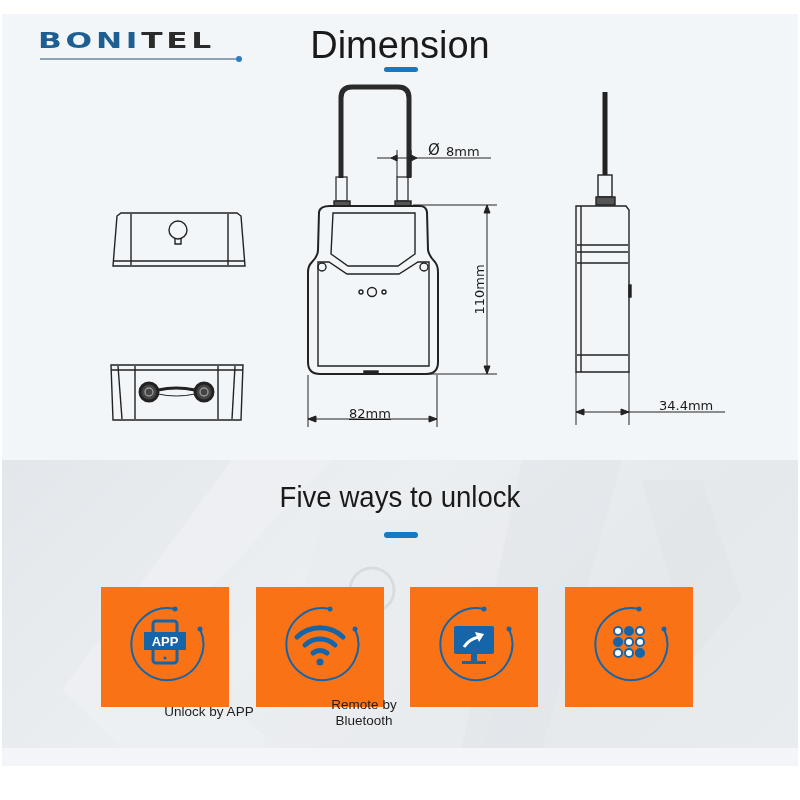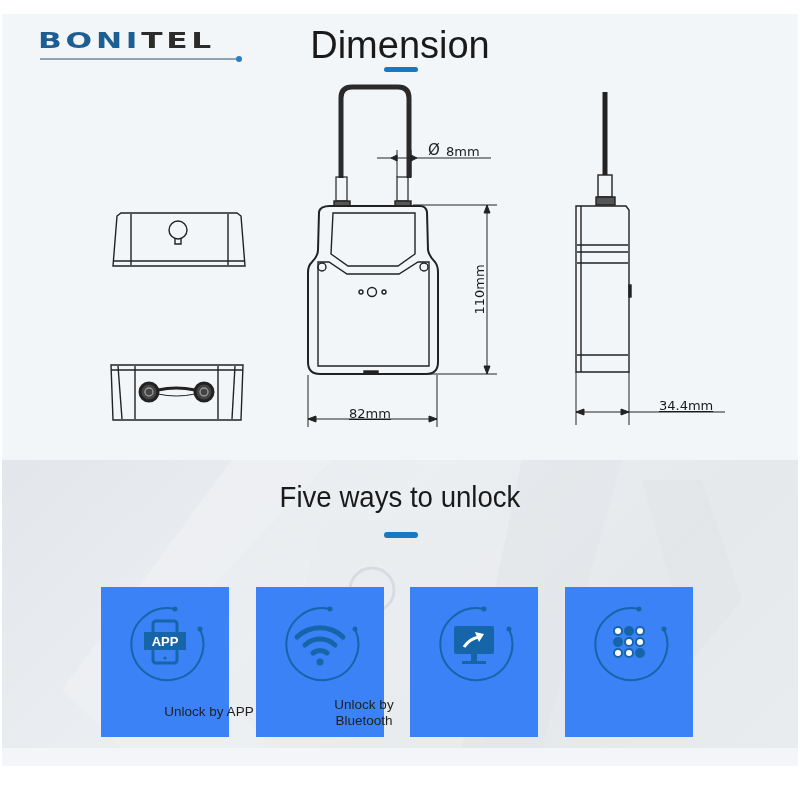--- a/index.html
+++ b/index.html
@@ -15,21 +15,21 @@
   .title-dim { top:24px; font-size:38px; }
   .title-five { top:480px; font-size:30px; transform:scaleX(0.92); }
   .accent { position:absolute; height:5px; border-radius:3px; background:#1579c4; }
   .accent-1 { left:384px; top:67px; width:34px; }
   .accent-2 { left:384px; top:532px; width:34px; height:6px; }
   .drawing { position:absolute; left:0; top:0; }
   .dim-label { position:absolute; font-size:13px; color:#1a1a1a; font-family:"DejaVu Sans", sans-serif; }
   .panel-bottom { position:absolute; left:2px; top:460px; width:796px; height:288px; background:linear-gradient(135deg,#e3e6ea 0%,#eceff2 40%,#e6e9ec 70%,#e9ecef 100%); overflow:hidden; }
   .bg-shape { position:absolute; }
   .panel-strip { position:absolute; left:2px; top:748px; width:796px; height:18px; background:#f3f5f8; }
-  .card { position:absolute; top:587px; width:128px; height:150px; background:#3b82f6; }
+  .card { position:absolute; top:587px; width:128px; height:120px; background:#f97316; }
   .card svg { position:absolute; left:19px; top:12px; }
   .card-label { position:absolute; left:0; top:110px; width:128px; text-align:center; font-size:13.5px; line-height:16px; color:#1e1e1e;padding-left:44px; }
 </style>
 </head>
 <body>
 
 <div class="panel-top"></div>
 
 <div class="logo">
   <div class="logo-text"><span class="logo-blue">BONI</span><span class="logo-dark">TEL</span></div>
@@ -117,21 +117,21 @@
     <line x1="576" y1="412" x2="725" y2="412"></line>
     <path d="M576 412 L584 409 L584 415 Z" fill="#222"></path>
     <path d="M629 412 L621 409 L621 415 Z" fill="#222"></path>
   </g>
 </svg>
 
 <div class="dim-label" style="left:428px;top:141px;font-size:15px;">Ø</div>
 <div class="dim-label" style="left:446px;top:144px;">8mm</div>
 <div class="dim-label" style="left:454px;top:282px;transform:rotate(-90deg);">110mm</div>
 <div class="dim-label" style="left:349px;top:406px;text-decoration:underline;">82mm</div>
-<div class="dim-label" style="left:659px;top:398px;text-decoration:underline;">34.4mm</div>
+<div class="dim-label" style="left:659px;top:398px;">34.4mm</div>
 
 <div class="panel-bottom">
   <svg class="bg-shape" width="796" height="288">
     <path d="M230 0 L330 0 L150 190 L280 288 L120 288 L60 230 Z" fill="#eef0f2" opacity="0.8"></path>
     <path d="M320 60 L560 60 L480 288 L260 288 Z" fill="#e9ecef" opacity="0.7"></path>
     <path d="M520 0 L620 0 L540 288 L460 288 Z" fill="#dfe3e7" opacity="0.5"></path>
     <circle cx="370" cy="130" r="22" fill="none" stroke="#d8dce0" stroke-width="3"></circle>
     <path d="M640 20 L700 20 L740 140 L690 200 Z" fill="#e1e5e8" opacity="0.6"></path>
   </svg>
 </div>
@@ -159,21 +159,21 @@
   <svg width="90" height="90" viewBox="0 0 90 90">
     <path d="M55 10 A36 36 0 1 0 80 30" fill="none" stroke="#1565a8" stroke-width="2"></path>
     <circle cx="55" cy="10" r="2.5" fill="#1565a8"></circle>
     <circle cx="80" cy="30" r="2.5" fill="#1565a8"></circle>
     <path d="M22 38 A33 33 0 0 1 68 38" fill="none" stroke="#1565a8" stroke-width="5" stroke-linecap="round"></path>
     <path d="M30 46 A22 22 0 0 1 60 46" fill="none" stroke="#1565a8" stroke-width="5" stroke-linecap="round"></path>
     <path d="M38 54 A11 11 0 0 1 52 54" fill="none" stroke="#1565a8" stroke-width="5" stroke-linecap="round"></path>
     <circle cx="45" cy="63" r="3.5" fill="#1565a8"></circle>
   </svg>
   <div class="card-label">
-    <div>Unlock by</div>
+    <div>Remote by</div>
     <div>Bluetooth</div>
   </div>
 </div>
 
 <div class="card" style="left:410px;">
   <svg width="90" height="90" viewBox="0 0 90 90">
     <path d="M55 10 A36 36 0 1 0 80 30" fill="none" stroke="#1565a8" stroke-width="2"></path>
     <circle cx="55" cy="10" r="2.5" fill="#1565a8"></circle>
     <circle cx="80" cy="30" r="2.5" fill="#1565a8"></circle>
     <rect x="25" y="27" width="40" height="28" rx="2" fill="#1565a8"></rect>

